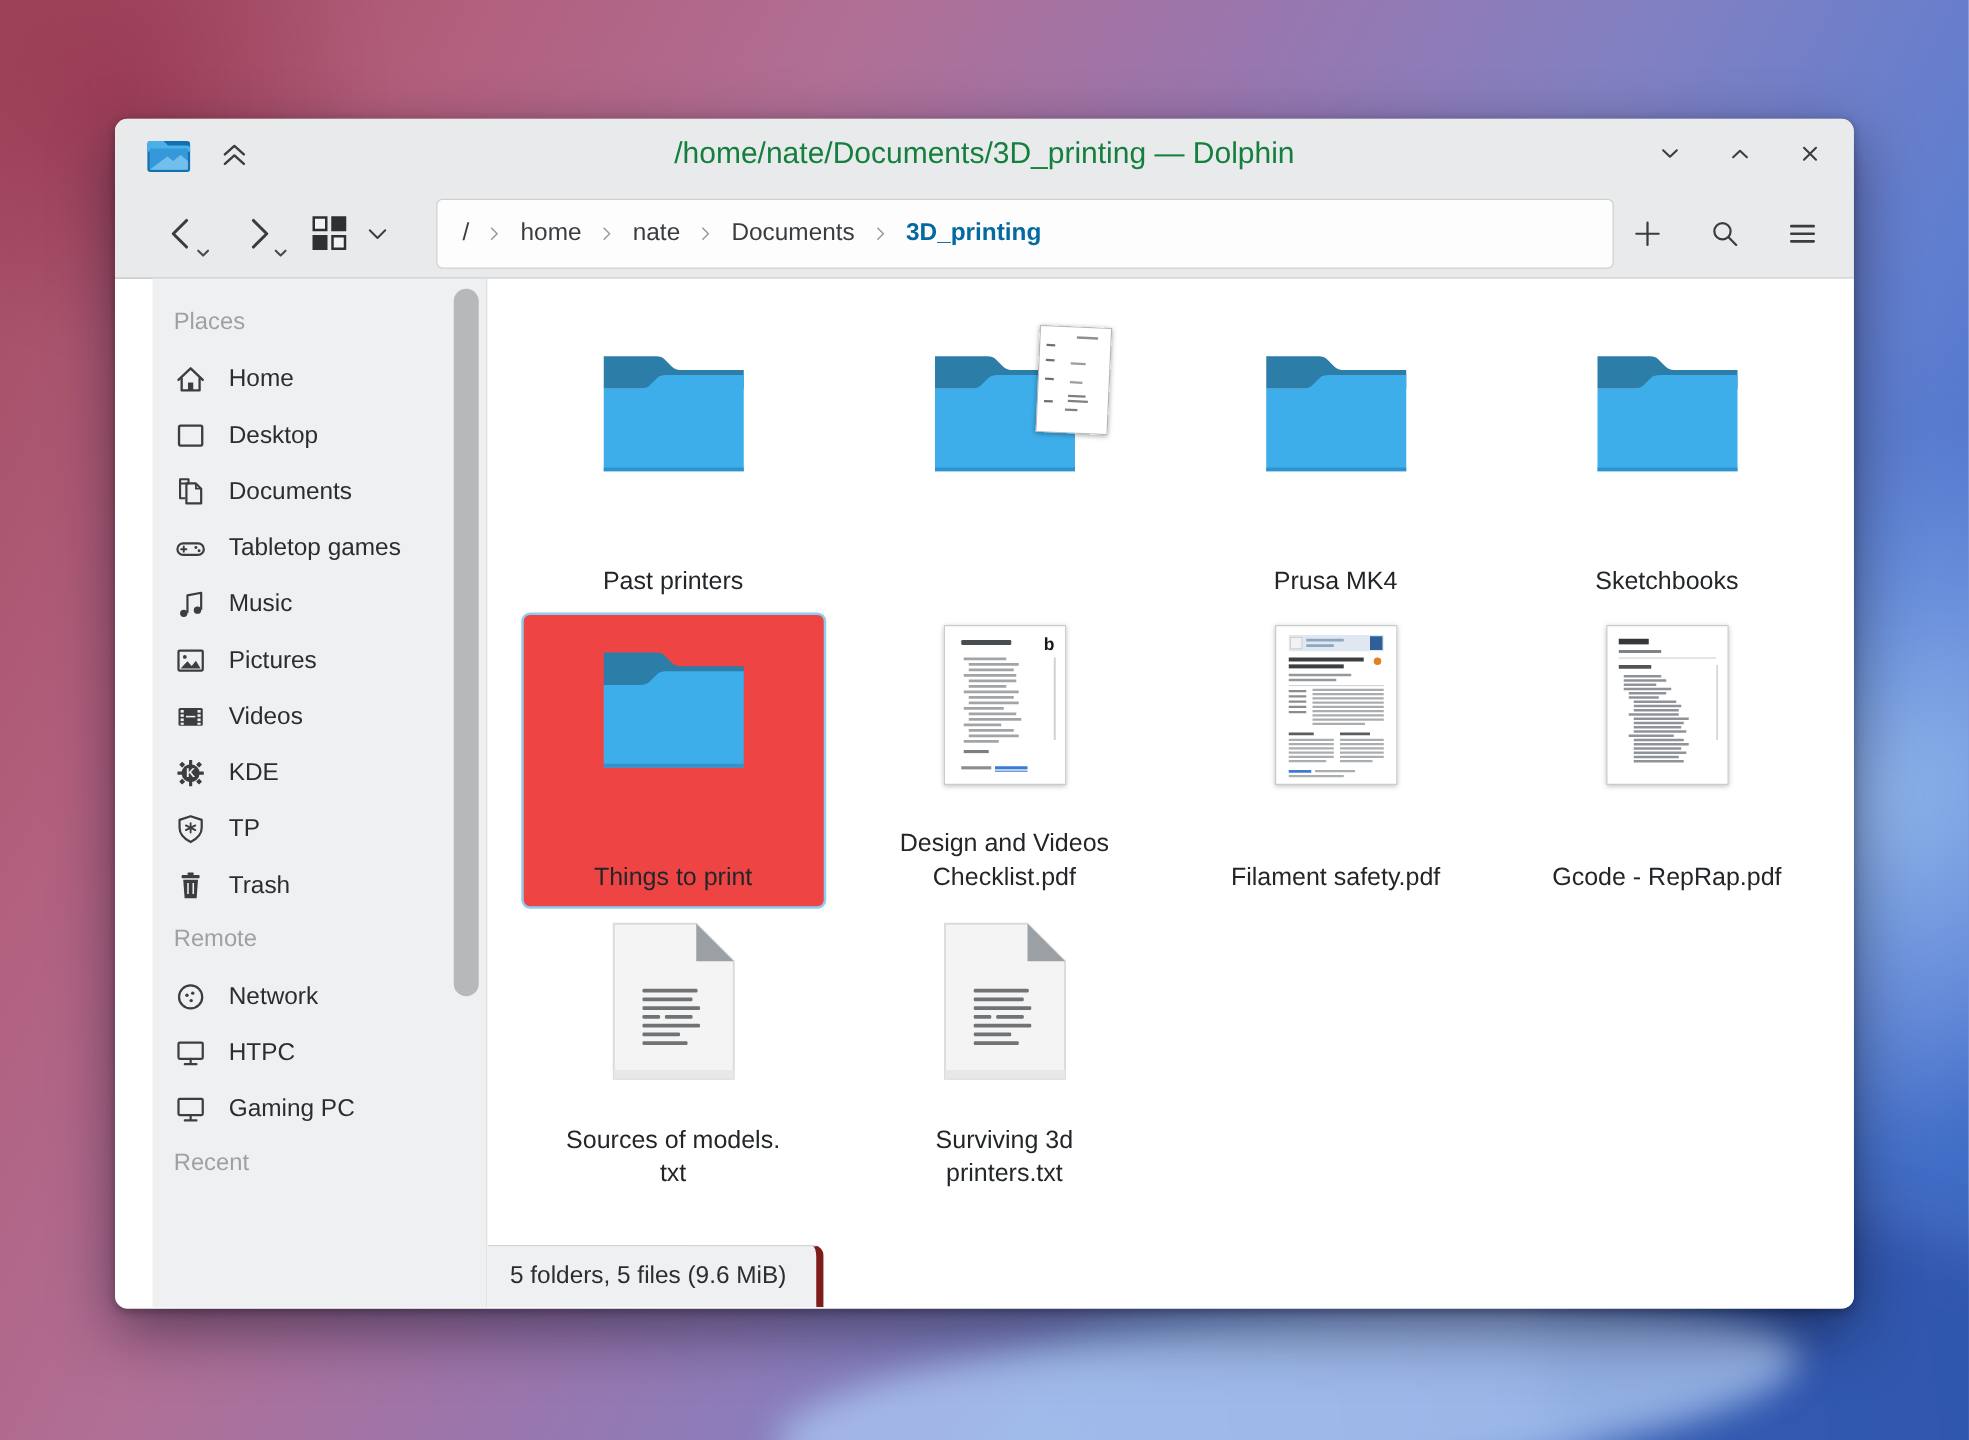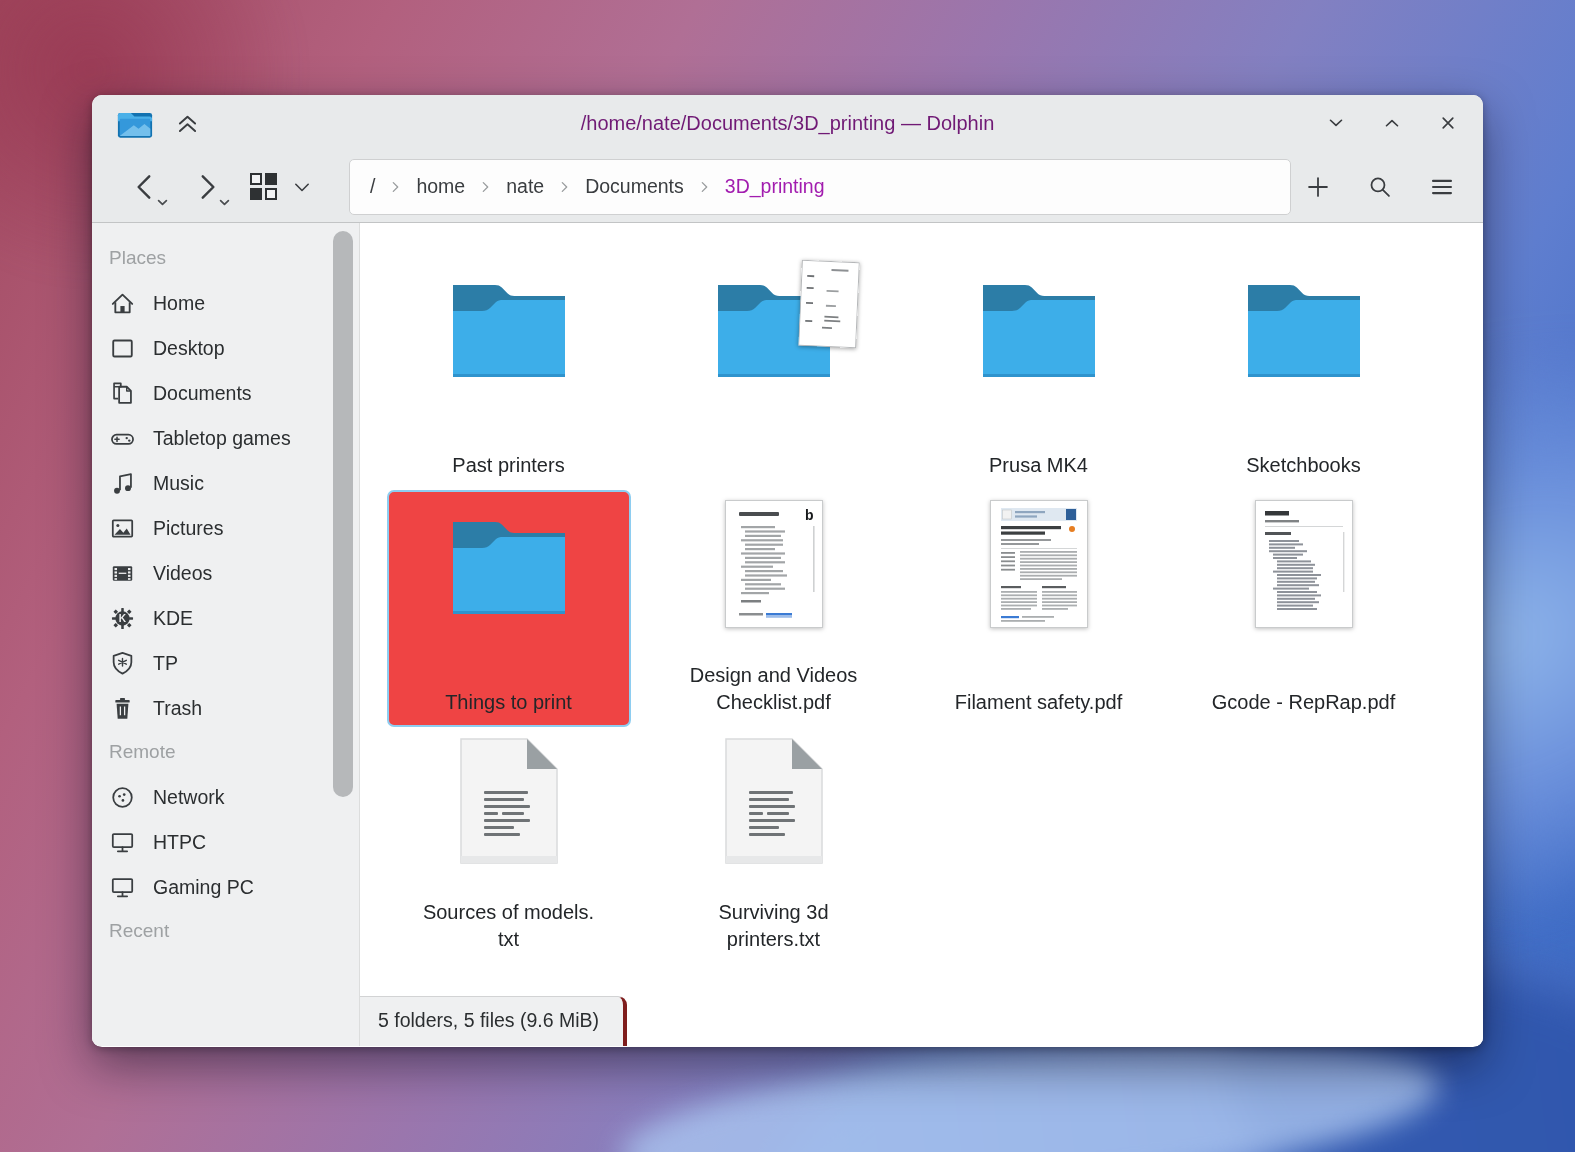--- a/index.html
+++ b/index.html
@@ -17,63 +17,63 @@
   .wp4{width:820px;height:140px;left:620px;top:1050px;transform:rotate(-5deg);
     background:#aac4ef;opacity:.8;filter:blur(14px);}
   .wp5{width:420px;height:420px;left:-120px;top:-140px;
     background:radial-gradient(closest-side,rgba(143,43,70,.55),rgba(143,43,70,0));filter:blur(10px);}
   
   .window{position:absolute;left:92px;top:95px;width:1391px;height:952px;
     border-radius:10px;overflow:hidden;background:#fff;
     box-shadow:0 18px 48px rgba(10,10,30,.5),0 2px 8px rgba(0,0,0,.3);}
   .header{background:#e8eaeb;border-bottom:1px solid #c2c4c5;}
   .titlebar{height:56px;display:flex;align-items:center;position:relative;padding:0 24px;}
-  .title-text{position:absolute;left:50%;transform:translateX(-50%);font-size:20px;color:#701a75;white-space:nowrap;}
+  .title-text{position:absolute;left:50%;transform:translateX(-50%);font-size:24px;color:#15803d;white-space:nowrap;}
   .tb-lefticons{display:flex;align-items:center;gap:20px;}
   .win-controls{display:flex;align-items:center;gap:34px;margin-left:auto;}
   .ctl{width:22px;height:22px;color:#3a3d40;cursor:default;}
   
   .toolbar{height:71px;display:flex;align-items:center;padding:0 22px;}
   .nav-group{display:flex;align-items:center;gap:28px;margin-left:14px;}
   .nav-btn{position:relative;width:34px;height:34px;color:#3a3d40;}
   .nav-btn .sub{position:absolute;right:-7px;bottom:-4px;width:13px;height:11px;color:#4a4d50;}
   .viewmode{display:flex;align-items:center;gap:14px;margin-left:26px;}
   .grid-ic{display:grid;grid-template-columns:12px 12px;grid-template-rows:12px 12px;gap:3px;}
   .grid-ic span{box-sizing:border-box;}
   .g-outline{border:2.6px solid #2e3133;background:#f2f3f4;}
   .g-fill{background:#2e3133;}
   .breadcrumb{margin-left:36px;width:900px;height:54px;background:#fdfdfd;border:1px solid #cfd0d1;
     border-radius:5px;display:flex;align-items:center;padding:0 20px;gap:15px;font-size:19.5px;color:#3a3d40;}
   .crumb{white-space:nowrap;}
-  .crumb.current{font-weight:400;color:#a21caf;}
+  .crumb.current{font-weight:700;color:#0369a1;}
   .crumb-sep{width:11px;height:14px;color:#8b8e90;flex:none;}
   .tb-right{display:flex;align-items:center;gap:36px;margin-left:auto;margin-right:6px;}
   .tb-btn{width:26px;height:26px;color:#3a3d40;}
   
-  .content{display:flex;height:823px;background:#fff;}
+  .content{display:flex;height:823px;background:#fff;margin-left:30px;}
   .sidebar{width:238px;background:#eff0f1;padding-top:14px;box-sizing:border-box;overflow:hidden;}
   .side-header{font-size:19px;color:#9ea1a3;padding:10px 0 12px 17px;}
   .side-item{height:45px;display:flex;align-items:center;gap:17px;padding-left:17px;cursor:default;}
   .side-item svg{width:27px;height:27px;flex:none;color:#3a3e41;}
   .side-label{font-size:19.5px;color:#2b2e30;white-space:nowrap;}
   .side-gutter{width:29px;background:#eff0f1;border-right:1px solid #dcdddd;position:relative;}
   .v-thumb{position:absolute;left:3px;top:8px;width:20px;height:566px;border-radius:10px;background:#b6b8ba;}
   .mainview{position:relative;flex:1;background:#fff;overflow:hidden;}
   .files-grid{display:grid;grid-template-columns:repeat(4,265px);grid-auto-rows:237px;padding:30px 0 0 16px;}
   .file-item{width:244px;justify-self:center;display:flex;flex-direction:column;align-items:center;
     border:2px solid transparent;border-radius:7px;padding:6px 2px 8px;box-sizing:border-box;justify-content:space-between;}
   .file-item.selected{border-color:#8ecdf0;background:#ef4444;}
   .icon-wrap{height:132px;display:flex;align-items:center;justify-content:center;position:relative;width:100%;}
   .file-label{margin-top:8px;font-size:20px;line-height:1.38;text-align:center;white-space:pre-line;color:#232629;}
   .pdf-shadow{filter:drop-shadow(0 1px 2px rgba(0,0,0,.25));}
   .mini-page{position:absolute;right:34px;top:0;transform:rotate(2.5deg);
     box-shadow:0 1px 4px rgba(0,0,0,.35);}
   
   .status-float{position:absolute;left:0;bottom:0;background:#eff0f1;border-top:1px solid #d2d3d4;
-    border-right:4px solid #7f1d1d;border-top-right-radius:9px;padding:12px 24px 14px 18px;
+    border-right:6px solid #7f1d1d;border-top-right-radius:9px;padding:12px 24px 14px 18px;
     font-size:19.5px;color:#2b2e30;white-space:nowrap;}
   .hidden-defs{position:absolute;width:0;height:0;overflow:hidden;}
 </style>
 </head>
 <body>
 
 <svg class="hidden-defs" aria-hidden="true">
   <defs>
     <symbol id="i-folder" viewBox="0 0 128 104">
       <path fill="#2c7da7" d="M8 10 H50 c3 0 5 .8 6.8 2.6 l5.6 5.6 c1.8 1.8 4 2.8 6.8 2.8 H120 V36 H8 Z"></path>

